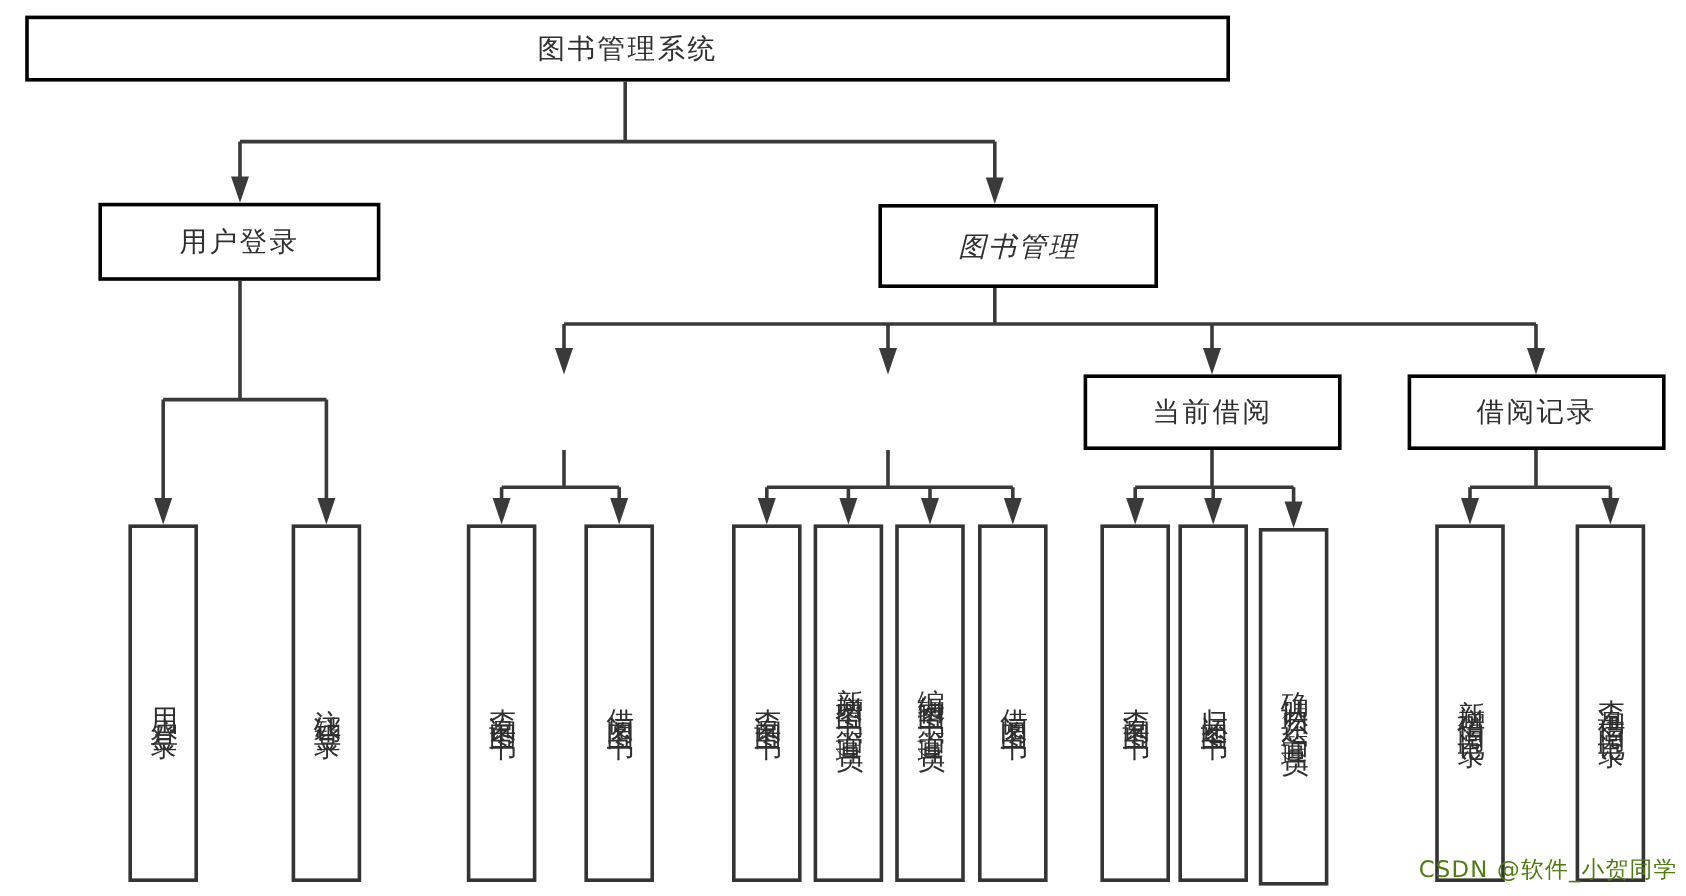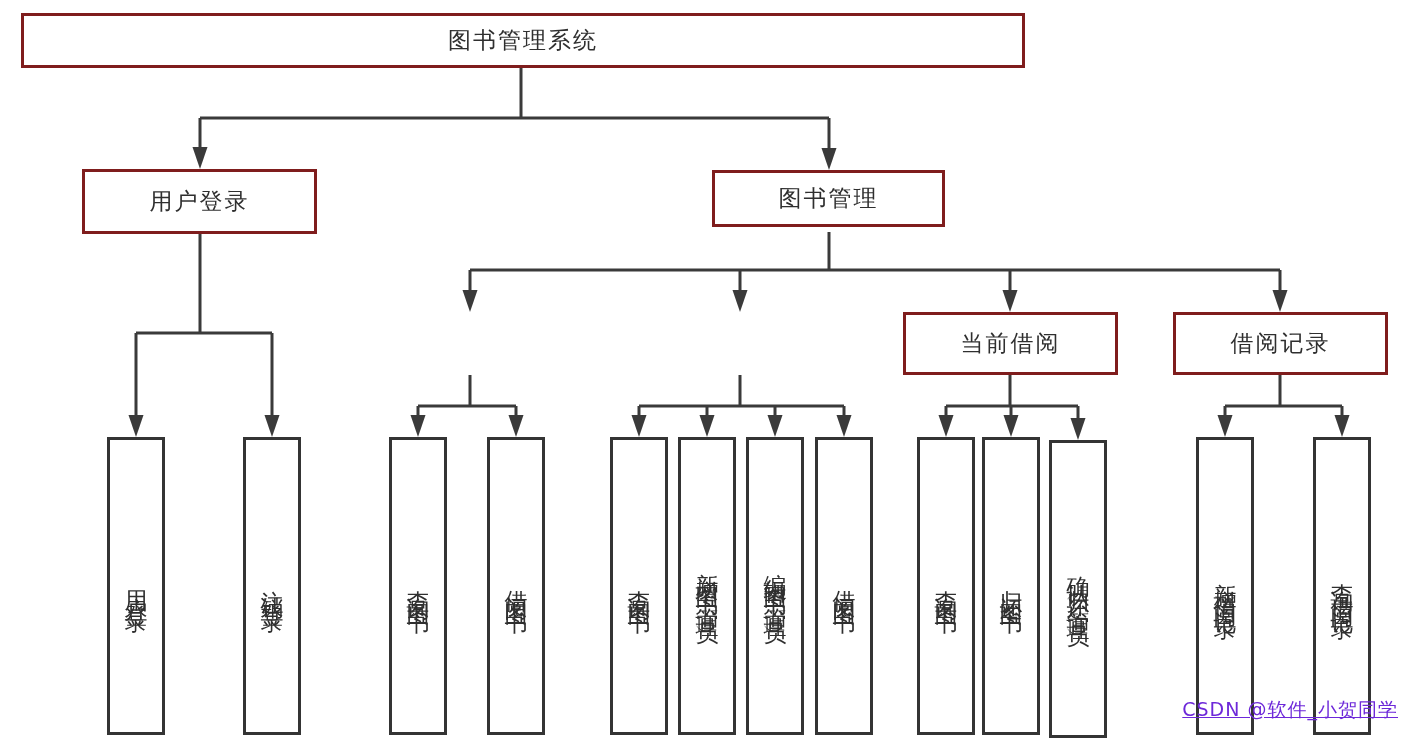--- a/index.html
+++ b/index.html
@@ -5,34 +5,34 @@
   html, body { margin:0; padding:0; background:#ffffff; }
   .canvas {
     position:relative; width:1405px; height:747px; background:#ffffff;
     font-family:"DejaVu Sans","Liberation Sans",sans-serif; overflow:hidden;
   }
   .wires { position:absolute; left:0; top:0; }
   .wires path { stroke:#3a3a3a; stroke-width:3; fill:none; }
   .wires polygon { fill:#3a3a3a; stroke:none; }
   .hbox {
     position:absolute; box-sizing:border-box; background:#ffffff;
-    border:3px solid #7f1d1d; display:flex; align-items:center; justify-content:center;
+    border:3px solid #000000; display:flex; align-items:center; justify-content:center;
     font-size:23px; letter-spacing:2px; color:#2f2f2f; white-space:nowrap;
   }
   .vbox {
     position:absolute; box-sizing:border-box; background:#ffffff;
     border:3px solid #343434; display:flex; align-items:center; justify-content:center;
   }
   .vbox .vtext {
     writing-mode:vertical-rl; font-size:23px; letter-spacing:7px;
     color:#2f2f2f; line-height:1;
   }
   .watermark {
-    position:absolute; top:697px; right:7px; font-size:19px;
-    color:#6d28d9; letter-spacing:1px; white-space:nowrap;text-decoration:underline;
+    position:absolute; top:712px; right:7px; font-size:19px;
+    color:#4d7c0f; letter-spacing:1px; white-space:nowrap;
   }
 </style>
 </head>
 <body>
 
 <div class="canvas">
 
   <svg class="wires" width="1405" height="747" viewBox="0 0 1405 747">
     <path d="
       M521 68 V118  M200 118 H829  M200 118 V160  M829 118 V160
@@ -62,21 +62,21 @@
       <polygon points="1003.5,415 1018.5,415 1011,437"></polygon>
       <polygon points="1070.5,418 1085.5,418 1078,440"></polygon>
       <polygon points="1217.5,415 1232.5,415 1225,437"></polygon>
       <polygon points="1334.5,415 1349.5,415 1342,437"></polygon>
     </g>
   </svg>
 
   <div class="hbox" style="left:21px; top:13px; width:1004px; height:55px;">图书管理系统</div>
 
   <div class="hbox" style="left:82px; top:169px; width:235px; height:65px;">用户登录</div>
-  <div class="hbox" style="left:712px; top:170px; width:233px; height:57px;">图书管理</div>
+  <div class="hbox" style="left:732px; top:170px; width:233px; height:70px;font-style:italic;">图书管理</div>
 
   <div class="hbox" style="left:1173px; top:312px; width:215px; height:63px;">借阅记录</div>
   <div class="hbox" style="left:903px; top:312px; width:215px; height:63px;">当前借阅</div>
 
   <div class="vbox" style="left:107px; top:437px; width:58px; height:298px;">
     <span class="vtext">用户登录</span>
   </div>
   <div class="vbox" style="left:243px; top:437px; width:58px; height:298px;">
     <span class="vtext">注销登录</span>
   </div>

